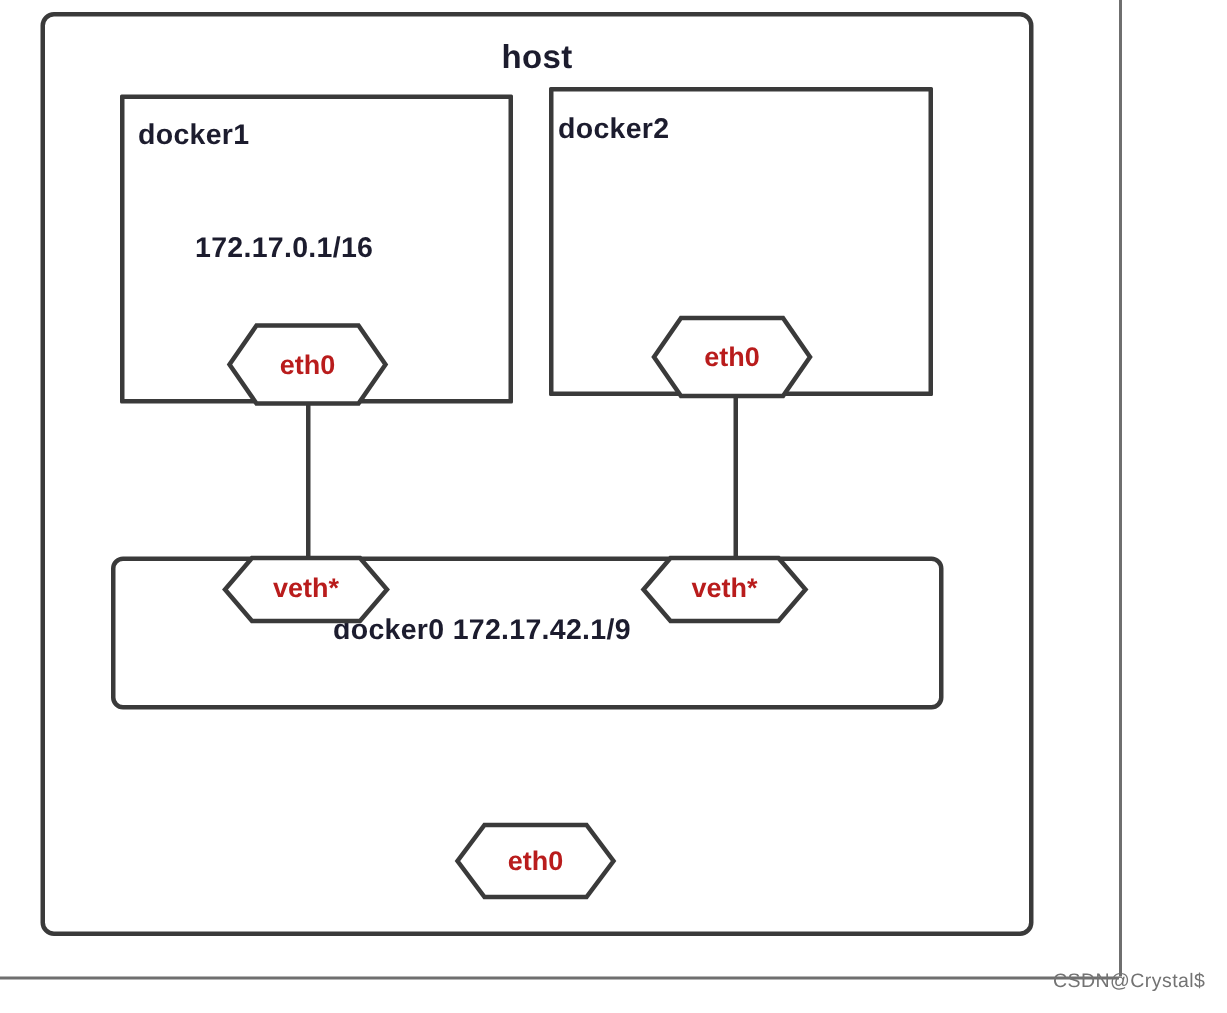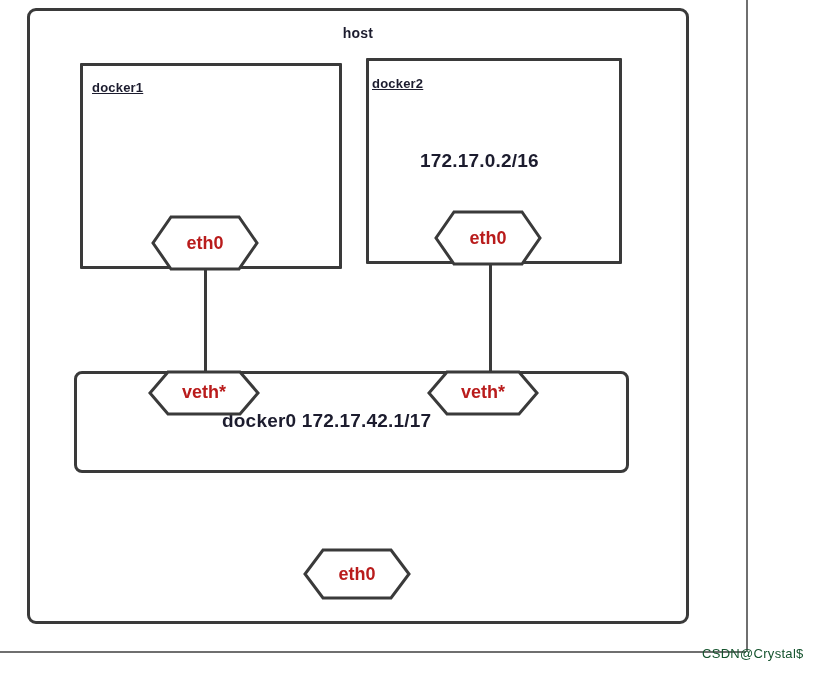--- a/index.html
+++ b/index.html
@@ -63,25 +63,24 @@
     color: #1c1c2e;
     font-weight: bold;
     white-space: nowrap;
     letter-spacing: 0.2px;
   }
   .host-title {
     left: 0;
     top: 25px;
     width: 716px;
     text-align: center;
-    font-size: 14px;
+    font-size: 22px;
   }
   .box-title {
-    font-size: 13px;
-    text-decoration: underline;
+    font-size: 19px;
   }
   .docker1-title { left: 92px; top: 80px; }
   .docker2-title { left: 372px; top: 76px; }
 
   .ip-label {
     font-size: 19px;
   }
   .docker1-ip { left: 130px; top: 155px; }
   .docker2-ip { left: 420px; top: 150px; }
 
@@ -152,46 +151,46 @@
     top: 651px;
     width: 746px;
     height: 2px;
   }
 
   .watermark {
     position: absolute;
     left: 702px;
     top: 646px;
     font-size: 13px;
-    color: #14532d;
+    color: #737373;
     white-space: nowrap;
     letter-spacing: 0.3px;
   }
 </style>
 </head>
 <body>
 
 <div id="canvas">
 
   <div class="box host-box"></div>
 
   <div class="label host-title">host</div>
 
   <div class="box container-box docker1-box"></div>
   <div class="label box-title docker1-title">docker1</div>
+  <div class="label ip-label docker1-ip">172.17.0.1/16</div>
 
   <div class="box container-box docker2-box"></div>
   <div class="label box-title docker2-title">docker2</div>
-  <div class="label ip-label docker2-ip">172.17.0.2/16</div>
 
   <div class="connector conn-left"></div>
   <div class="connector conn-right"></div>
 
   <div class="box bridge-box"></div>
-  <div class="label bridge-label">docker0 172.17.42.1/17</div>
+  <div class="label bridge-label">docker0 172.17.42.1/9</div>
 
   <div class="hexwrap hex-eth0-d1">
     <svg width="108" height="54" viewBox="0 0 108 54">
       <polygon points="20,1 88,1 106,27 88,53 20,53 2,27" fill="#ffffff" stroke="#3a3a3a" stroke-width="3" stroke-linejoin="miter"></polygon>
     </svg>
     <span class="hex-text">eth0</span>
   </div>
 
   <div class="hexwrap hex-eth0-d2">
     <svg width="108" height="54" viewBox="0 0 108 54">

